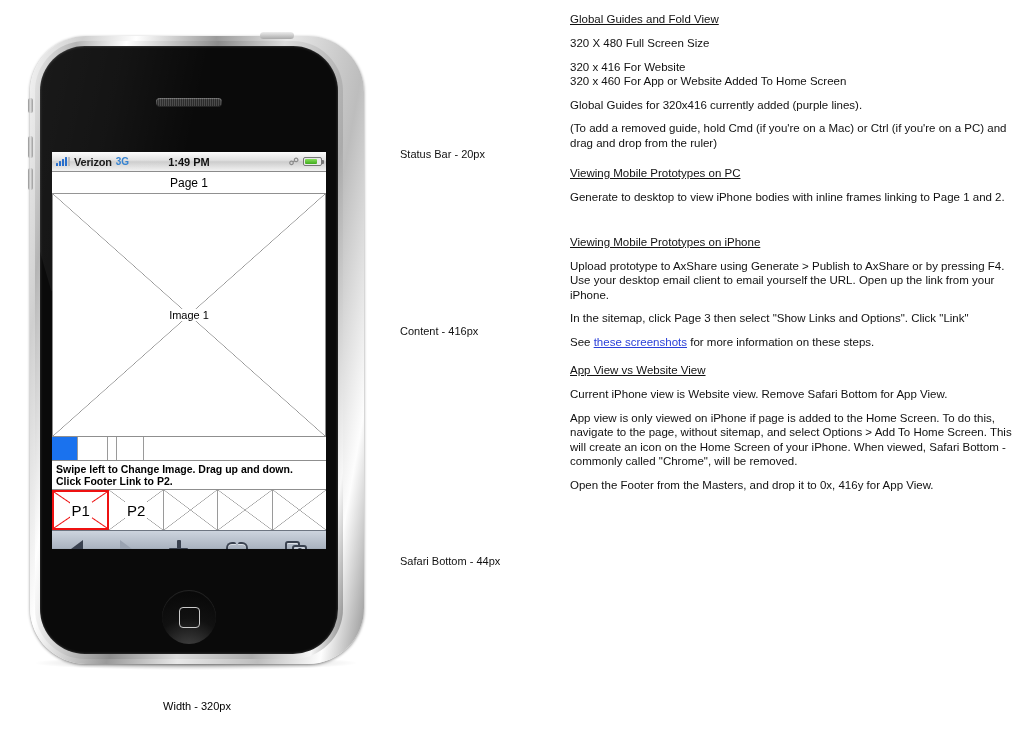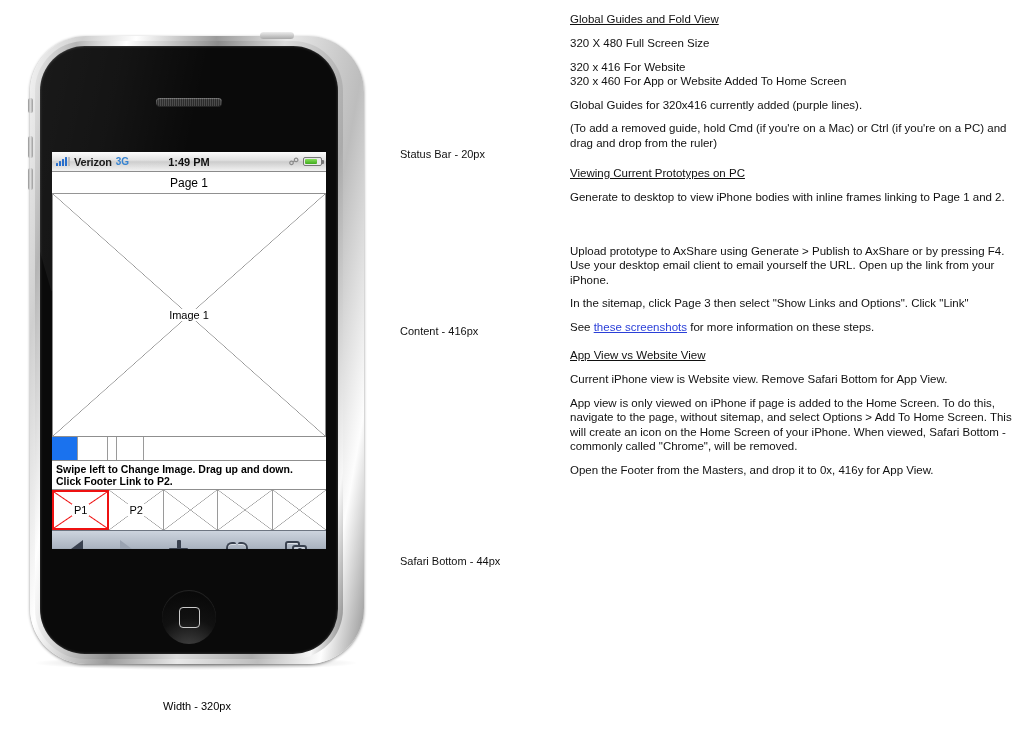--- a/index.html
+++ b/index.html
@@ -136,21 +136,21 @@
     background:linear-gradient(to top right, transparent calc(50% - .6px), #9a9a9a 50%, transparent calc(50% + .6px));
   }
   .fcell.sel{border:2px solid #ee1111;}
   .fcell.sel .x:before{
     background:linear-gradient(to bottom right, transparent calc(50% - 1px), #ee1111 50%, transparent calc(50% + 1px));
   }
   .fcell.sel .x:after{
     background:linear-gradient(to top right, transparent calc(50% - 1px), #ee1111 50%, transparent calc(50% + 1px));
   }
   .fcell .flbl{position:absolute;left:0;right:0;top:50%;transform:translateY(-50%);
-    text-align:center;font-size:11px;z-index:2;}
+    text-align:center;font-size:15px;z-index:2;}
   .fcell.sel .flbl,.fcell:nth-child(2) .flbl{background:#fff;padding:0 2px;width:max-content;margin:0 auto;}
 
   
   .safari{
     height:36px;display:flex;align-items:center;justify-content:space-around;
     background:linear-gradient(180deg,#cdd4de 0%,#aab3c0 48%,#939dac 50%,#b6bec9 100%);
     border-top:1px solid #6e7682;
   }
   .safari .ic{color:#3c4450;filter:drop-shadow(0 1px 0 rgba(255,255,255,.55));}
   .tri{width:0;height:0;border-top:9px solid transparent;border-bottom:9px solid transparent;}
@@ -302,26 +302,27 @@
       <div class="gap-s"></div>
       <p>320 x 416 For Website</p>
       <p>320 x 460 For App or Website Added To Home Screen</p>
       <div class="gap-s"></div>
       <p>Global Guides for 320x416 currently added (purple lines).</p>
       <div class="gap-s"></div>
       <p>(To add a removed guide, hold Cmd (if you're on a Mac) or Ctrl (if you're on a PC) and drag and drop from the ruler)</p>
     </div>
 
     <div class="blk" style="margin-top:16px;">
-      <h3>Viewing Current Prototypes on PC</h3>
+      <h3>Viewing Mobile Prototypes on PC</h3>
       <div class="gap-s"></div>
       <p>Generate to desktop to view iPhone bodies with inline frames linking to Page 1 and 2.</p>
     </div>
 
     <div class="blk" style="margin-top:30px;">
+      <h3>Viewing Mobile Prototypes on iPhone</h3>
       <div class="gap-s"></div>
       <p>Upload prototype to AxShare using Generate &gt; Publish to AxShare or by pressing F4. Use your desktop email client to email yourself the URL.  Open up the link from your iPhone.</p>
       <div class="gap-s"></div>
       <p>In the sitemap, click Page 3 then select "Show Links and Options".  Click "Link"</p>
       <div class="gap-s"></div>
       <p><span>See </span><a class="lnk" href="#">these screenshots</a><span> for more information on these steps.</span></p>
     </div>
 
     <div class="blk" style="margin-top:10px;">
       <h3>App View vs Website View</h3>

